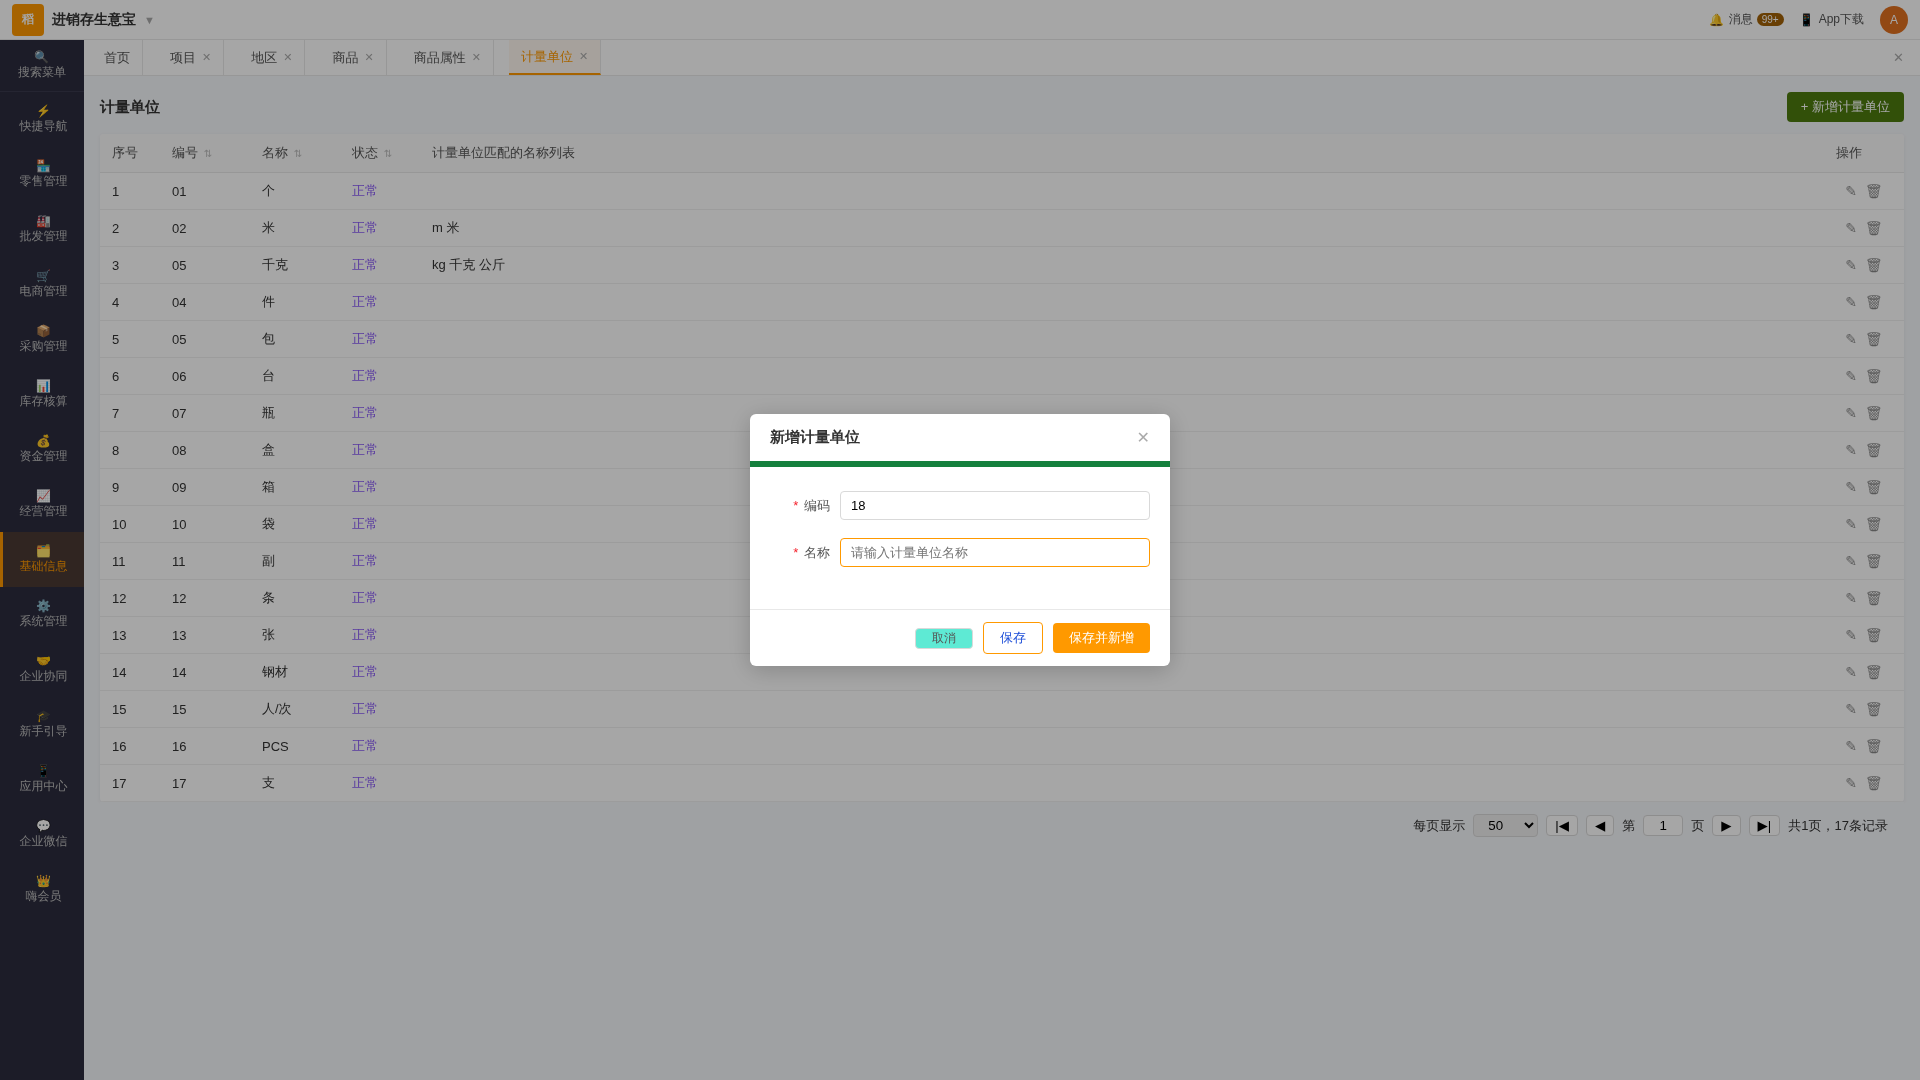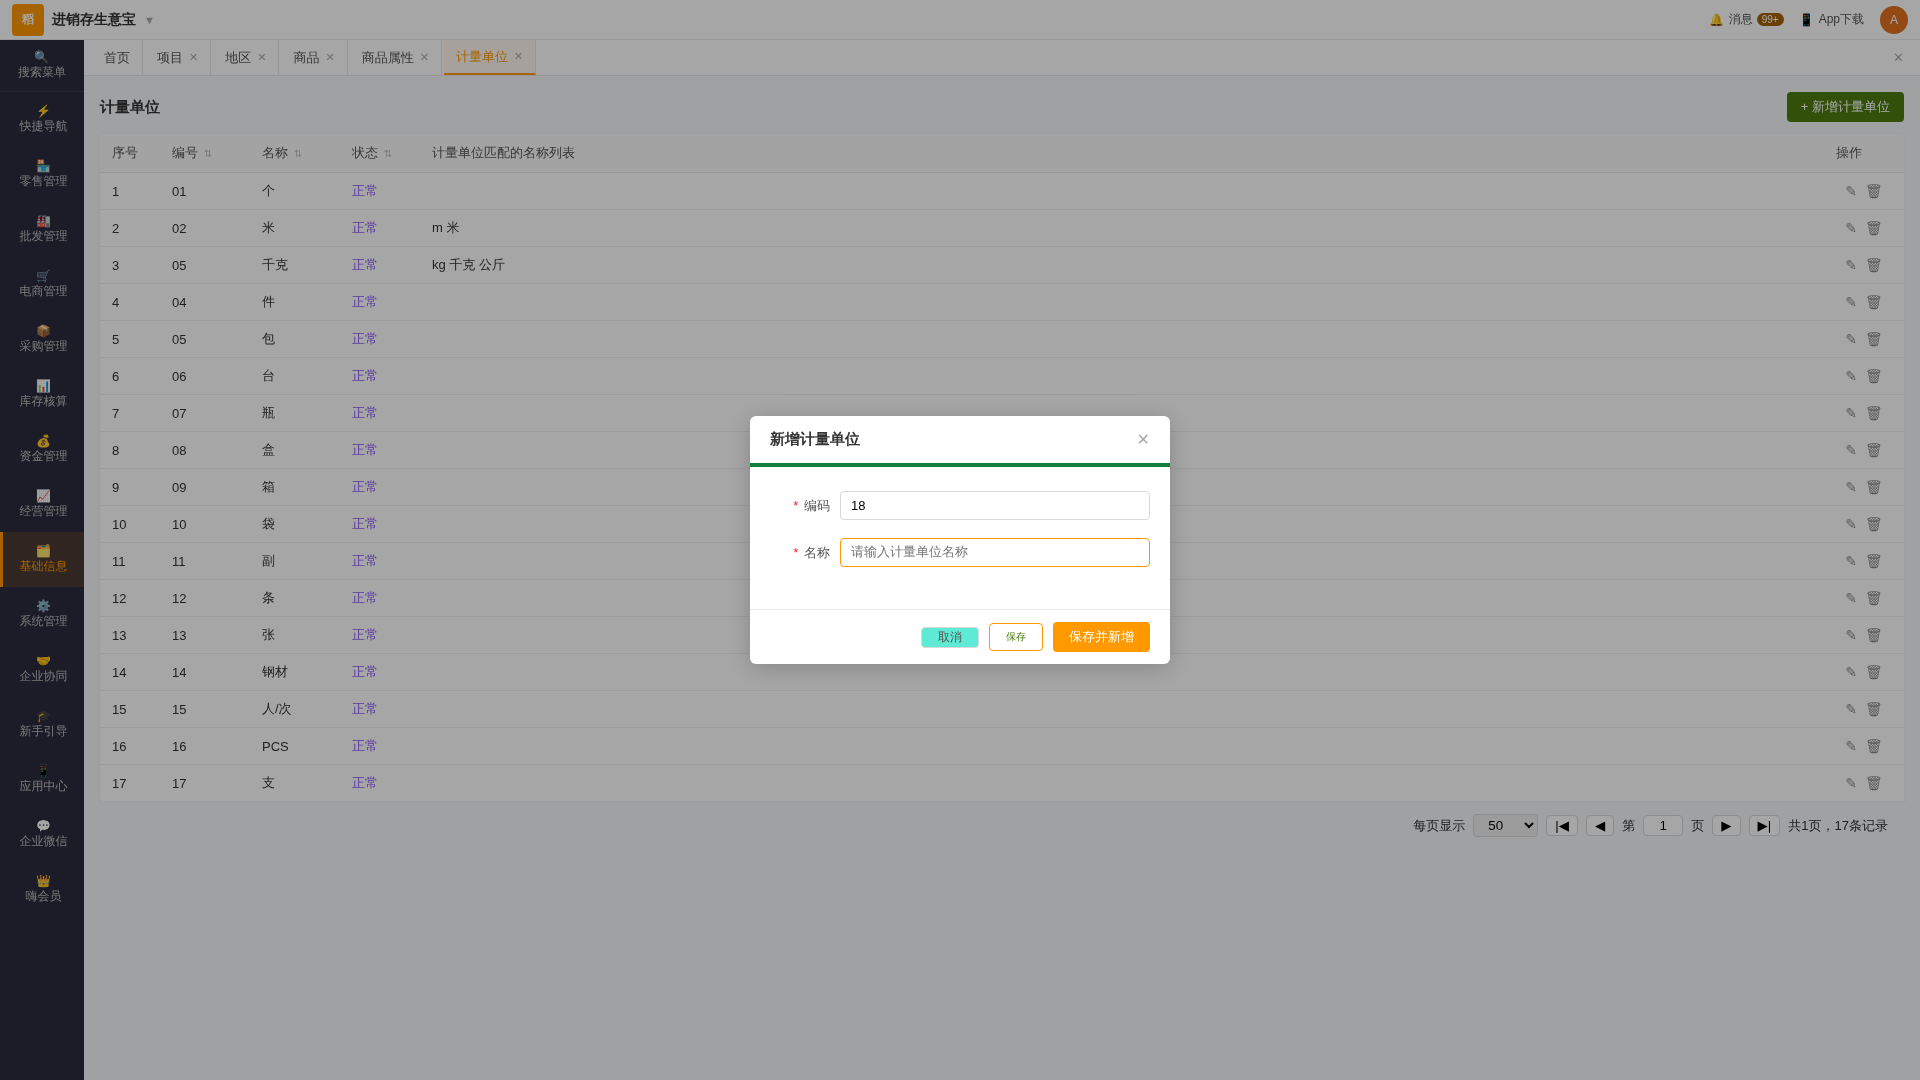--- a/index.html
+++ b/index.html
@@ -115,21 +115,21 @@
     }
 
     
     .tab-bar {
       background: #fff;
       display: flex;
       align-items: center;
       height: 36px;
       border-bottom: 1px solid #e8e8e8;
       padding: 0 8px;
-      gap: 2px;
+      gap: 15px;
     }
     .tab-item {
       display: flex;
       align-items: center;
       padding: 0 12px;
       height: 100%;
       cursor: pointer;
       font-size: 13px;
       color: #555;
       border-right: 1px solid #e8e8e8;
@@ -257,21 +257,21 @@
 
     
     .modal {
       background: #fff;
       border-radius: 6px;
       width: 420px;
       box-shadow: 0 4px 24px rgba(0,0,0,0.2);
     }
     .modal-header {
       padding: 14px 20px;
-      border-bottom: 4px solid #15803d;
+      border-bottom: 6px solid #15803d;
       display: flex;
       align-items: center;
       justify-content: space-between;
       text-align: right;
     }
     .modal-title {
       font-size: 15px;
       font-weight: 600;
       color: #333;
     }
@@ -303,21 +303,20 @@
     .form-input {
       flex: 1;
       border: 1px solid #d9d9d9;
       border-radius: 4px;
       padding: 6px 10px;
       font-size: 13px;
       outline: none;
     }
     .form-input.active-focus {
       border-color: #f90;
-      font-family: Liberation Mono, monospace;
     }
     .modal-footer {
       padding: 12px 20px;
       border-top: 1px solid #e8e8e8;
       display: flex;
       align-items: center;
       justify-content: flex-end;
       gap: 10px;
     }
     .btn-cancel {
@@ -325,25 +324,25 @@
       background: #5eead4;
       padding: 1px 16px;
       border-radius: 4px;
       cursor: pointer;
       font-size: 12px;
       color: #555;
     }
     .btn-save {
       border: 1px solid #f90;
       background: #fff;
-      color: #4d7c0f;
+      color: #1d4ed8;
       padding: 6px 16px;
       border-radius: 4px;
       cursor: pointer;
-      font-size: 10px;
+      font-size: 13px;
     }
     .btn-save-new {
       border: none;
       background: #f90;
       color: #fff;
       padding: 6px 16px;
       border-radius: 4px;
       cursor: pointer;
       font-size: 13px;
     }

